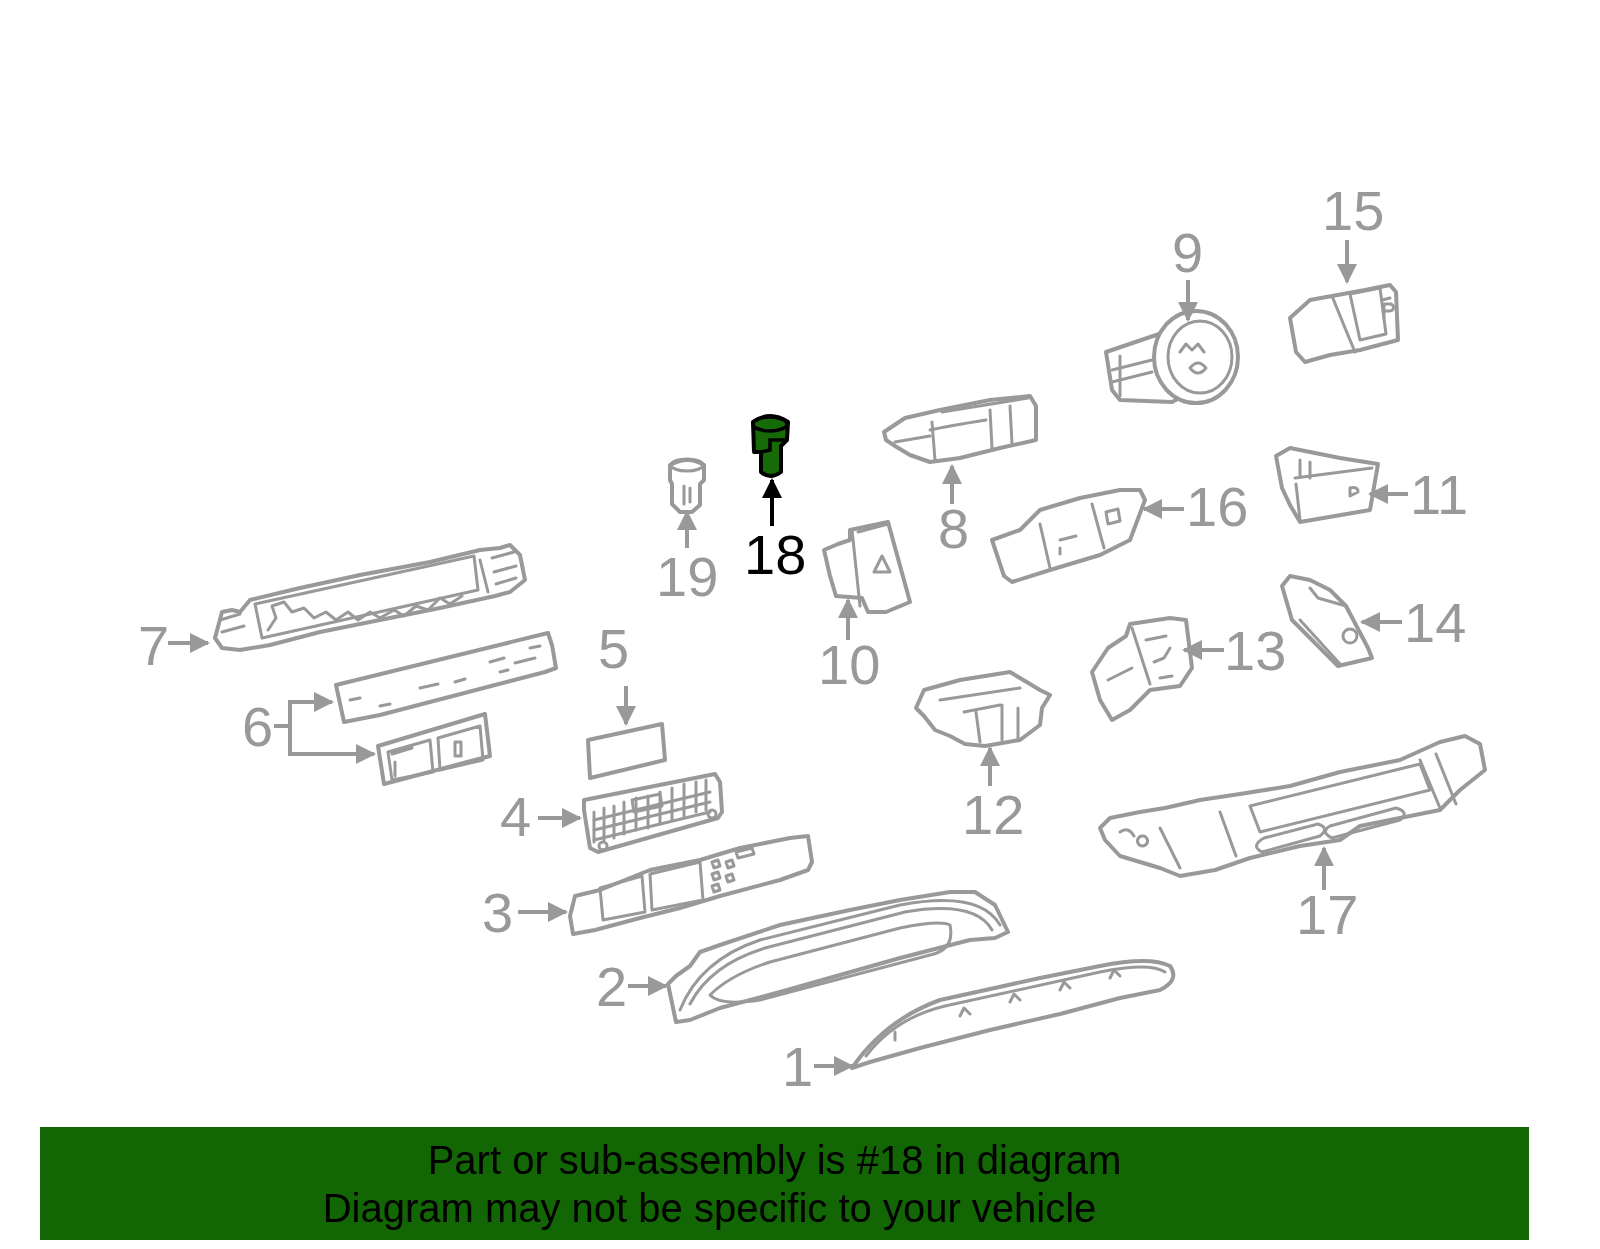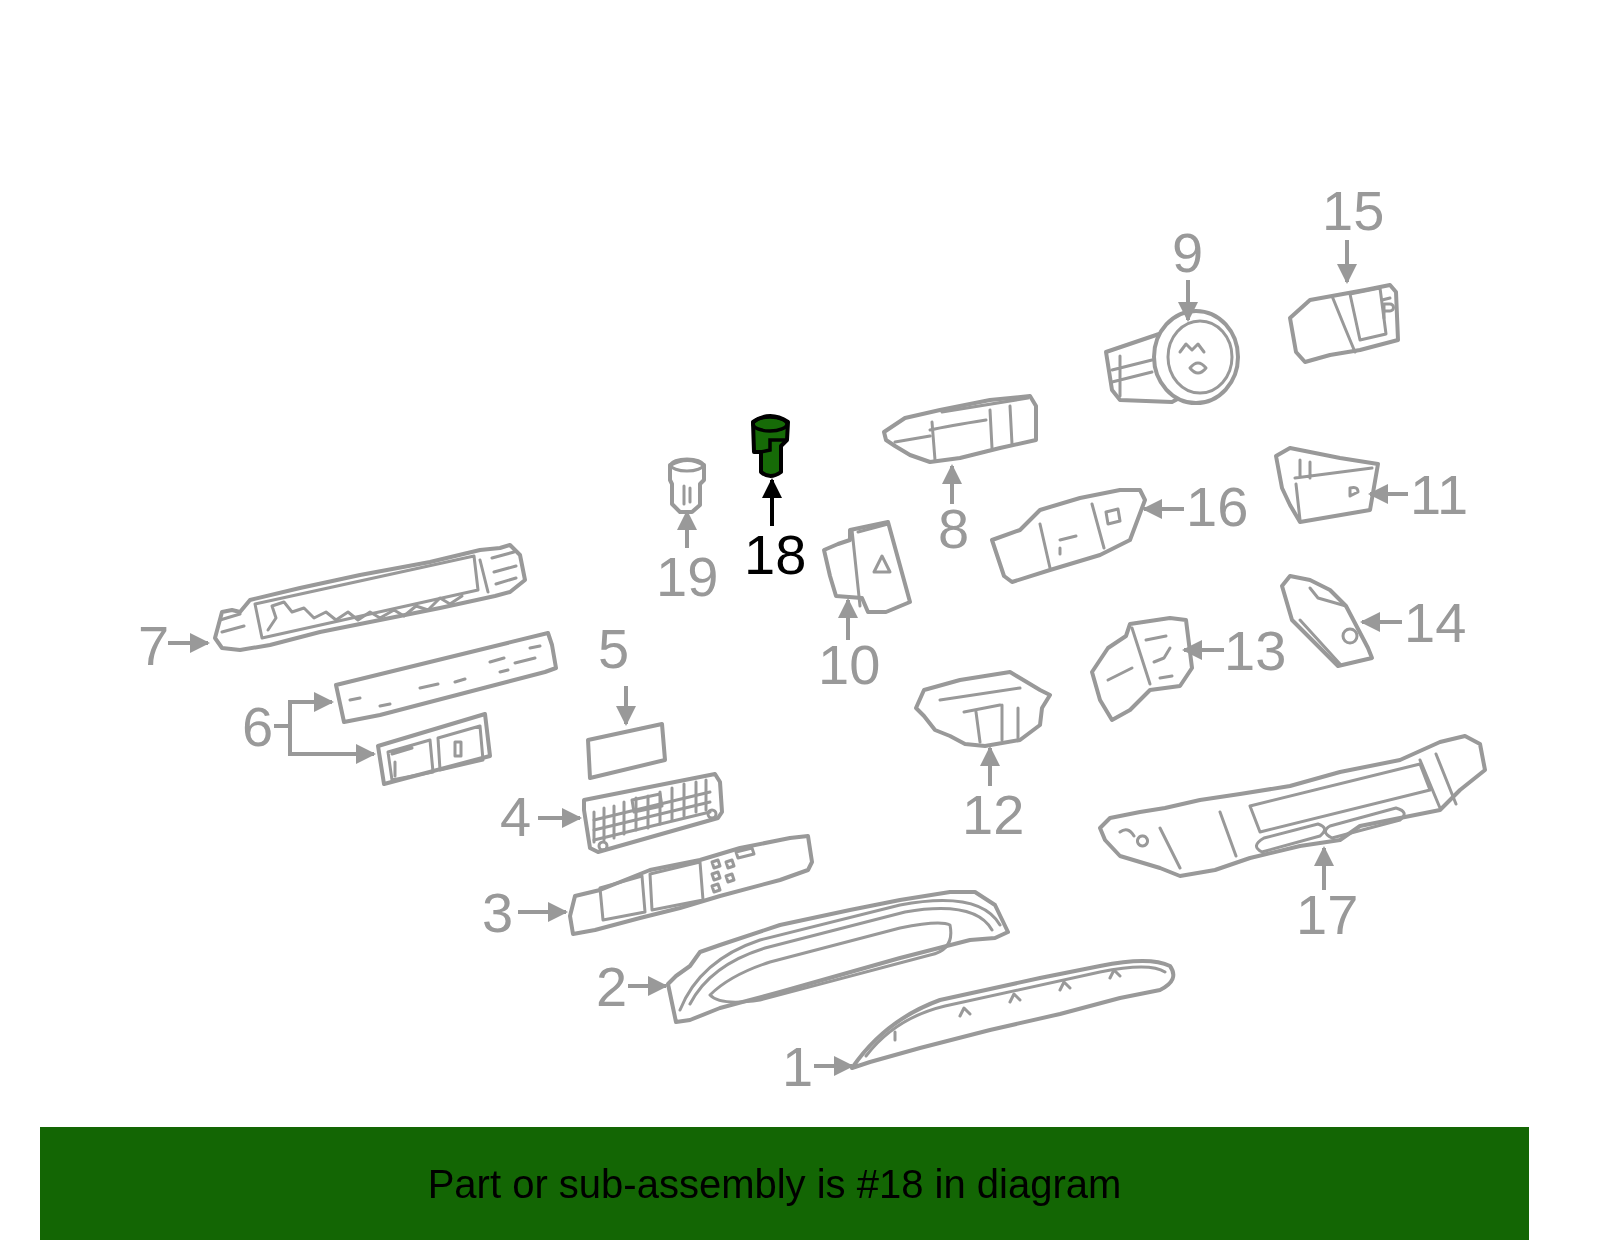--- a/index.html
+++ b/index.html
@@ -227,13 +227,14 @@
     <path class="detail" d="M1420,760 L1440,808 M1436,754 L1456,804 M1120,832 q8,-6 14,4 M1142,836 a5,5 0 1 0 1,0"></path>
   </g>
   <g>
     <text class="callout" x="1296" y="934">17</text>
     <line class="leader" x1="1324" y1="890" x2="1324" y2="848" marker-end="url(#ah)"></line>
   </g>
 </svg>
 
 <div id="banner">
   <div class="line line1">Part or sub-assembly is #18 in diagram</div>
+  <div class="line line2">Diagram may not be specific to your vehicle</div>
 </div>
 
 </body></html>

